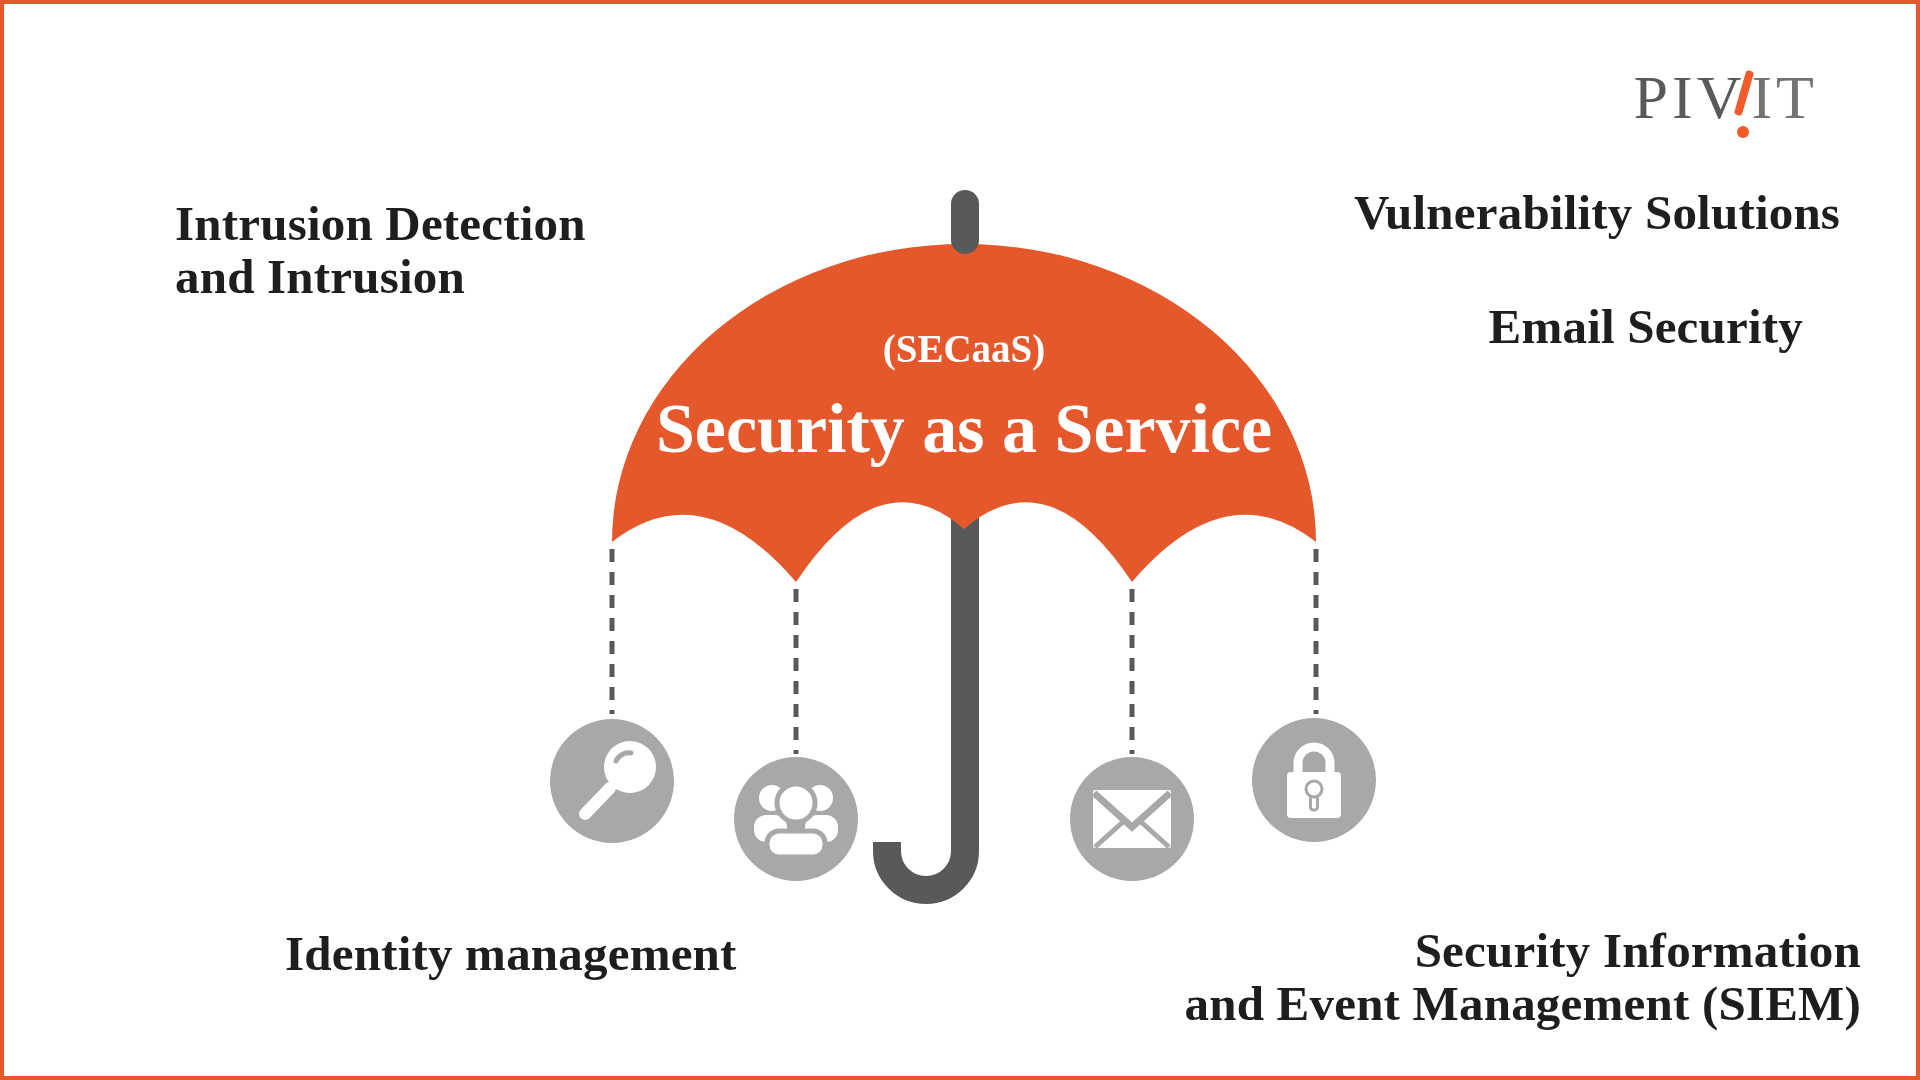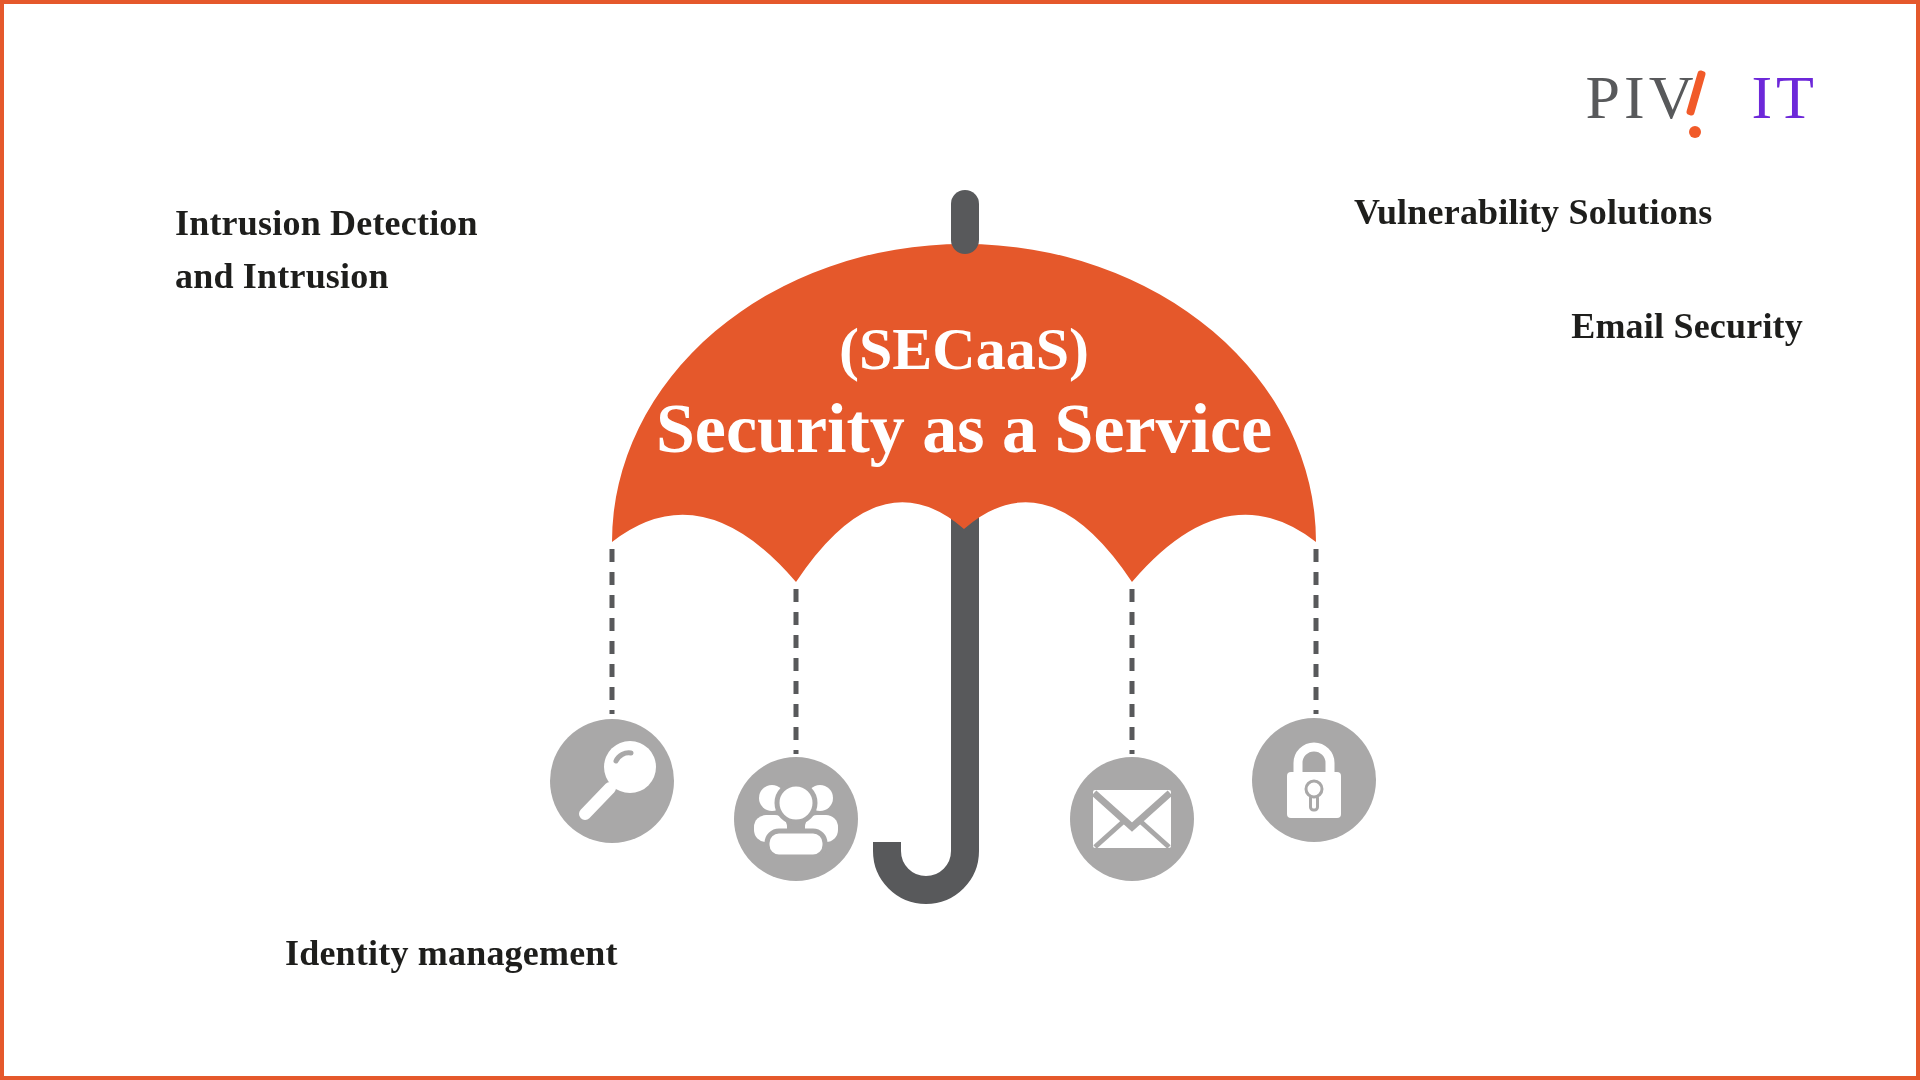--- a/index.html
+++ b/index.html
@@ -10,49 +10,49 @@
     border:4px solid #E5582B;
     box-sizing:border-box;
     overflow:hidden;
     font-family:Liberation Serif, serif;
   }
   #scene{position:absolute;left:0;top:0;width:1920px;height:1080px;}
 
   .label{
     position:absolute;
     font-weight:700;
-    font-size:36px;
+    font-size:49px;
     line-height:53px;
     color:#1E1E1C;
     letter-spacing:0.2px;
     white-space:nowrap;
   }
   .label.right{text-align:right;}
 
   #umbrella-text{
     position:absolute;
     left:610px;top:316px;width:700px;
     text-align:center;
     color:#ffffff;
     font-weight:700;
   }
-  #umbrella-line1{font-size:60px;line-height:58px;margin:0 0 20px 0;}
+  #umbrella-line1{font-size:39px;line-height:58px;margin:0 0 20px 0;}
   #umbrella-line2{font-size:70px;line-height:62px;margin:0;}
 
   
   #logo{
     position:absolute;
     top:62px;right:98px;
     display:flex;align-items:flex-start;
     font-size:62px;font-weight:500;
     letter-spacing:4px;
     line-height:62px;
   }
   #logo .gray{color:#58595B;}
-  #logo .orange{color:#6d28d9;margin-left:48px;}
+  #logo .orange{color:#737373;}
   .excl{position:relative;display:inline-block;width:16px;height:78px;margin:0 2px 0 -12px;}
   .excl-bar{position:absolute;top:4px;left:7px;width:8px;height:46px;background:#F15A29;border-radius:3px;transform:rotate(16deg);}
   .excl-dot{position:absolute;top:60px;left:4px;width:12px;height:12px;background:#F15A29;border-radius:50%;}
 </style>
 </head>
 <body>
 
 <div id="stage">
 
   <svg id="scene" viewBox="0 0 1920 1080" xmlns="http://www.w3.org/2000/svg">
@@ -126,14 +126,18 @@
     <div>Intrusion Detection</div>
     <div>and Intrusion</div>
   </div>
 
   <div class="label" style="left:1350px;top:182px;">Vulnerability Solutions</div>
 
   <div class="label right" style="right:113px;top:296px;">Email Security</div>
 
   <div class="label" style="left:281px;top:923px;">Identity management</div>
 
+  <div class="label right" style="right:55px;top:920px;">
+    <div>Security Information</div>
+    <div>and Event Management (SIEM)</div>
+  </div>
 
 </div>
 
 </body></html>

